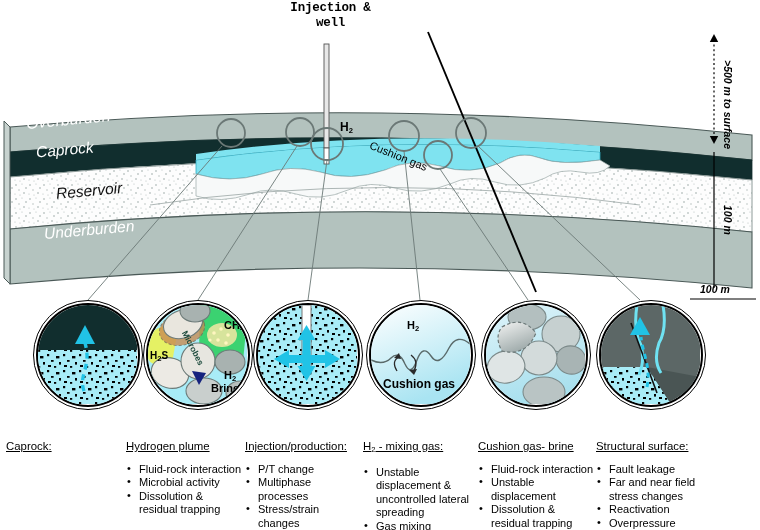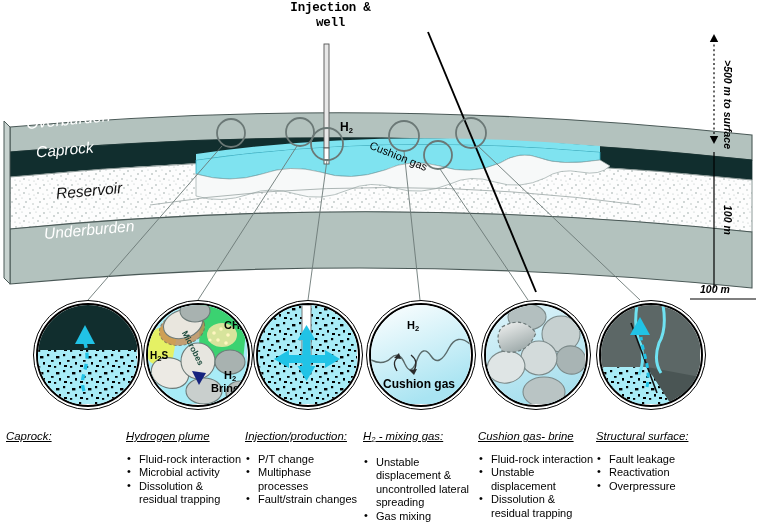--- a/index.html
+++ b/index.html
@@ -17,22 +17,22 @@
   .vert-txt{writing-mode:vertical-rl;}
 
   
   .inset{position:absolute;width:104px;height:104px;border-radius:50%;
      box-sizing:border-box;border:2.5px solid #000;overflow:hidden;background:#fff;}
   .inset-ring{position:absolute;width:110px;height:110px;border-radius:50%;
      box-sizing:border-box;border:1.6px solid #000;}
 
   
   .col{position:absolute;top:428px;font-size:11px;line-height:13.6px;}
-  .col h4{margin:2px 0 9px 0;font-size:11.4px;font-weight:normal;
-     text-decoration:underline;white-space:nowrap;font-style:italic;}
+  .col h4{margin:12px 0 9px 0;font-size:11.4px;font-weight:normal;
+     text-decoration:underline;white-space:nowrap;}
   .col ul{margin:0;padding:0;list-style:none;}
   .col li{position:relative;padding-left:13px;margin-bottom:0px;}
   .col li:before{content:"\2022";position:absolute;left:1px;top:-1px;font-size:11px;}
   .sub{font-size:7.6px;vertical-align:-2px;}
 </style>
 </head>
 <body>
 
 <div id="stage">
 
@@ -290,21 +290,21 @@
       <li>Microbial activity</li>
       <li>Dissolution &amp; residual trapping</li>
     </ul>
   </div>
 
   <div class="col" style="left:245px;width:116px;">
     <h4>Injection/production:</h4>
     <ul>
       <li>P/T change</li>
       <li>Multiphase processes</li>
-      <li>Fault/strain changes</li>
+      <li>Stress/strain changes</li>
     </ul>
   </div>
 
   <div class="col" style="left:363px;width:114px;">
     <h4><span>H</span><span class="sub">2</span><span> - mixing gas:</span></h4>
     <ul>
       <li>Unstable displacement &amp; uncontrolled lateral spreading</li>
       <li>Gas mixing</li>
     </ul>
   </div>
@@ -315,18 +315,19 @@
       <li>Fluid-rock interaction</li>
       <li>Unstable displacement</li>
       <li>Dissolution &amp; residual trapping</li>
     </ul>
   </div>
 
   <div class="col" style="left:596px;width:116px;">
     <h4>Structural surface:</h4>
     <ul>
       <li>Fault leakage</li>
+      <li>Far and near field stress changes</li>
       <li>Reactivation</li>
       <li>Overpressure</li>
     </ul>
   </div>
 
 </div>
 
 </body></html>

